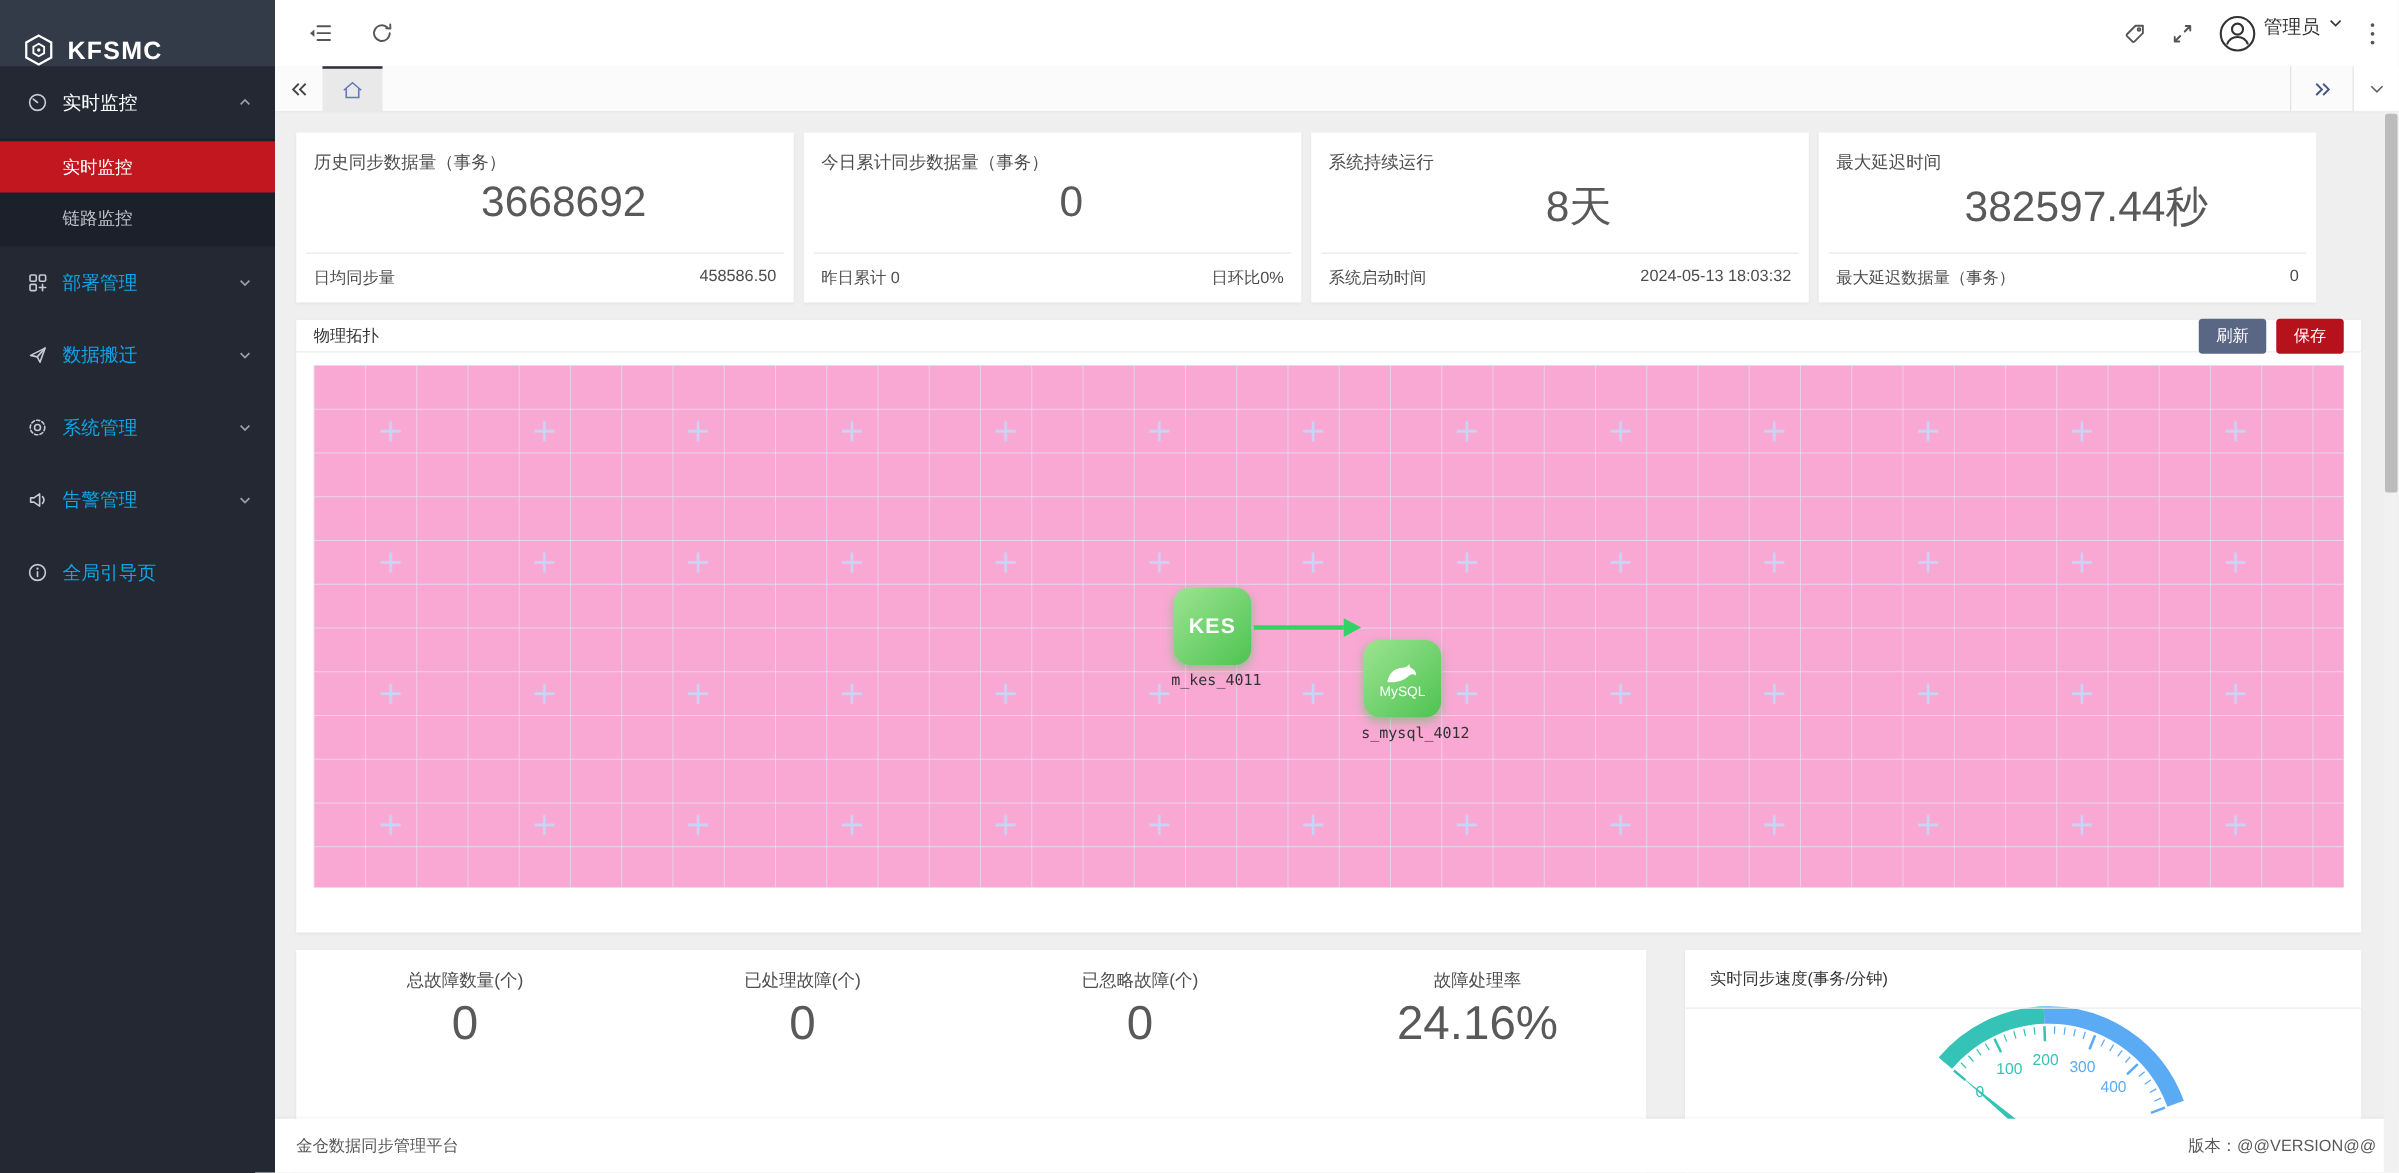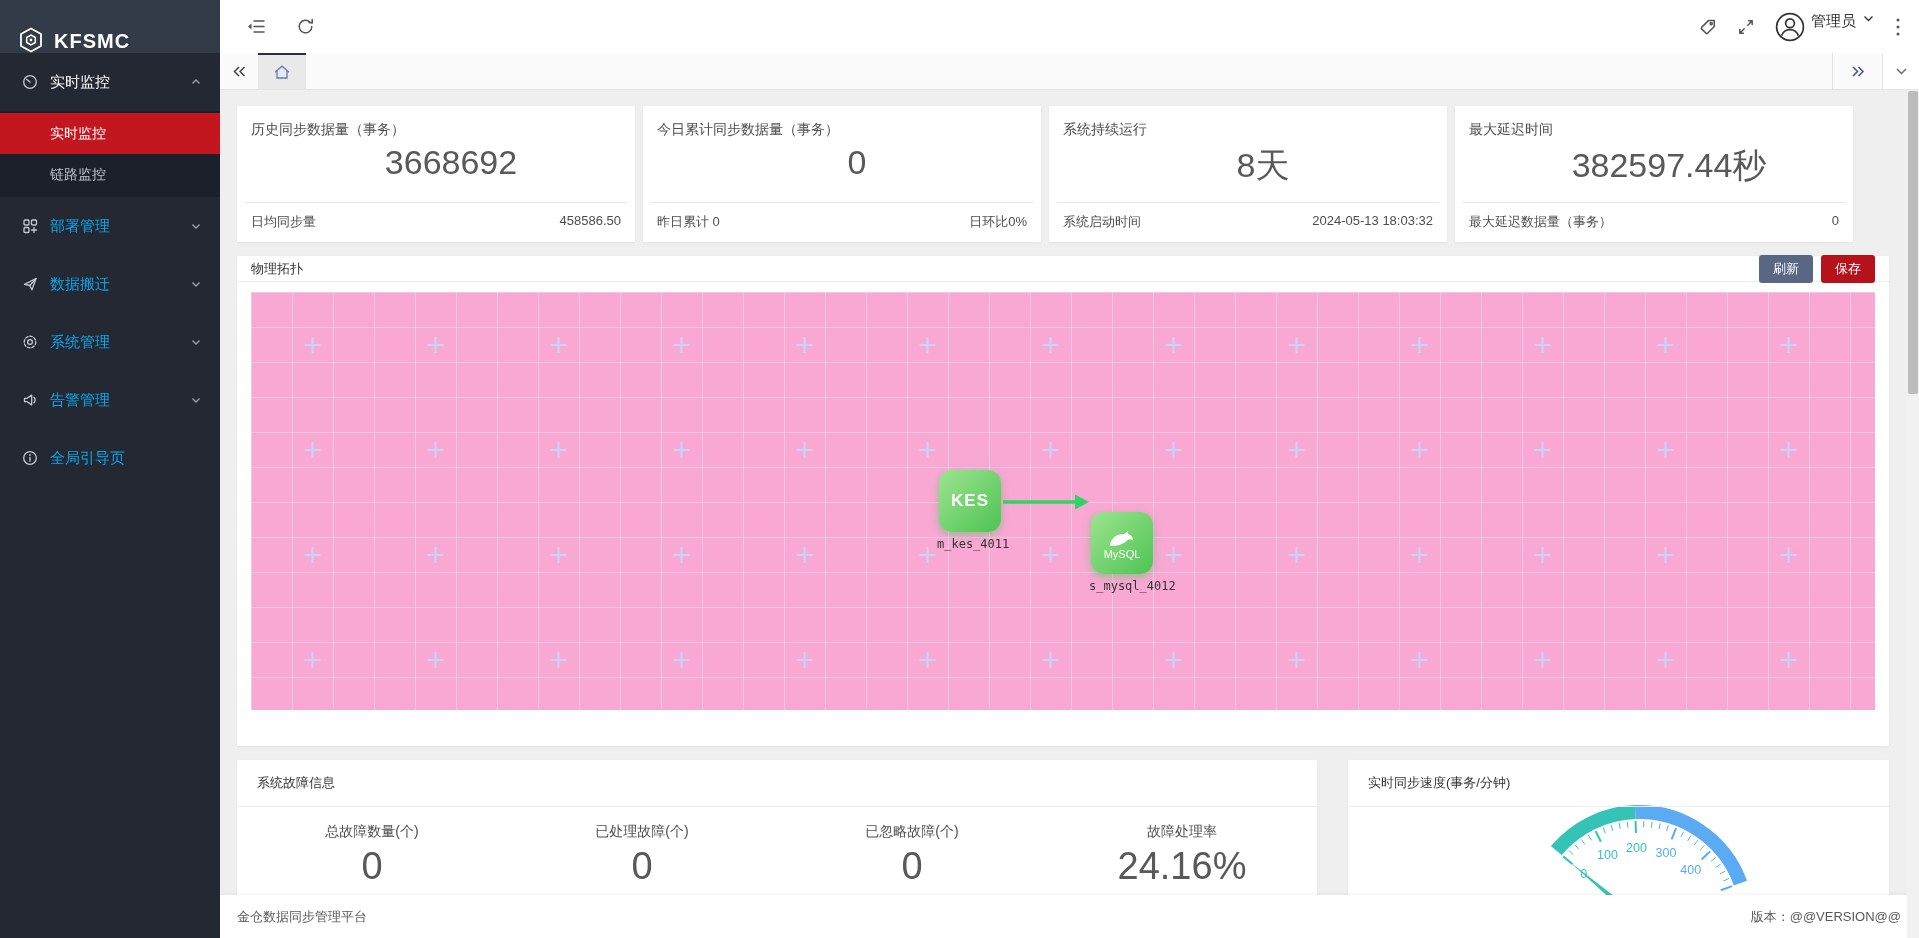--- a/index.html
+++ b/index.html
@@ -364,23 +364,20 @@
         <svg class="edge-arrow" style="left:750px; top:200px;" width="90" height="20">
           <line x1="2" y1="10" x2="74" y2="10" stroke="#31d464" stroke-width="3.5"></line>
           <polygon points="74,2.5 88,10 74,17.5" fill="#31d464"></polygon>
         </svg>
       </div>
     </div>
   </section>
 
   <div class="row-bottom">
     <section class="panel fault-panel">
-      <div class="panel-header">
-        <span>系统故障信息</span>
-      </div>
       <div class="fault-stats">
         <div class="fault-col">
           <div class="fault-label">总故障数量(个)</div>
           <div class="fault-value">0</div>
         </div>
         <div class="fault-col">
           <div class="fault-label">已处理故障(个)</div>
           <div class="fault-value">0</div>
         </div>
         <div class="fault-col">

